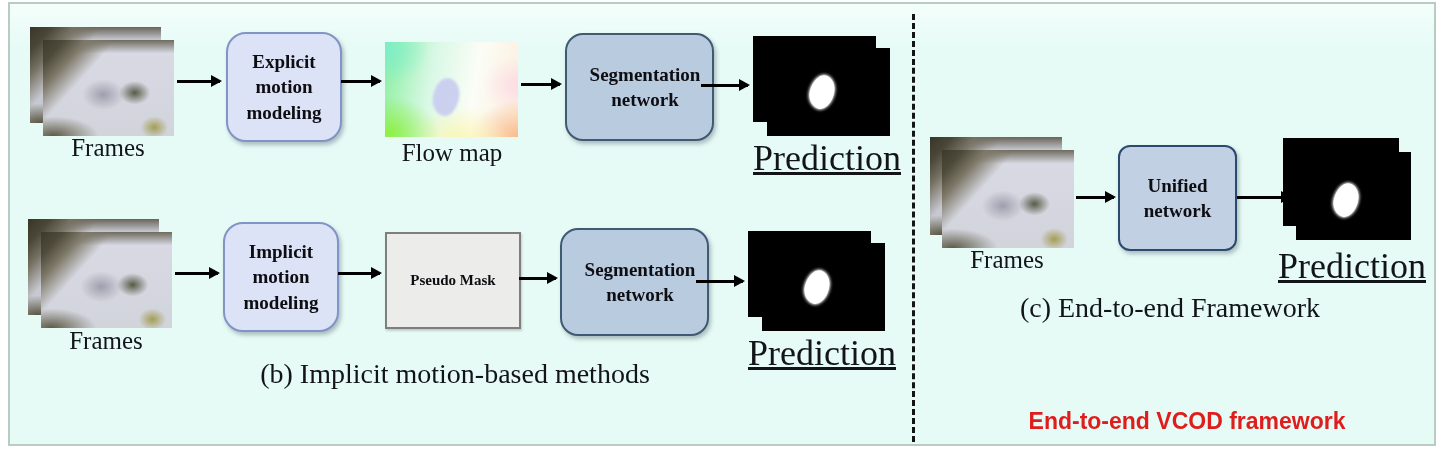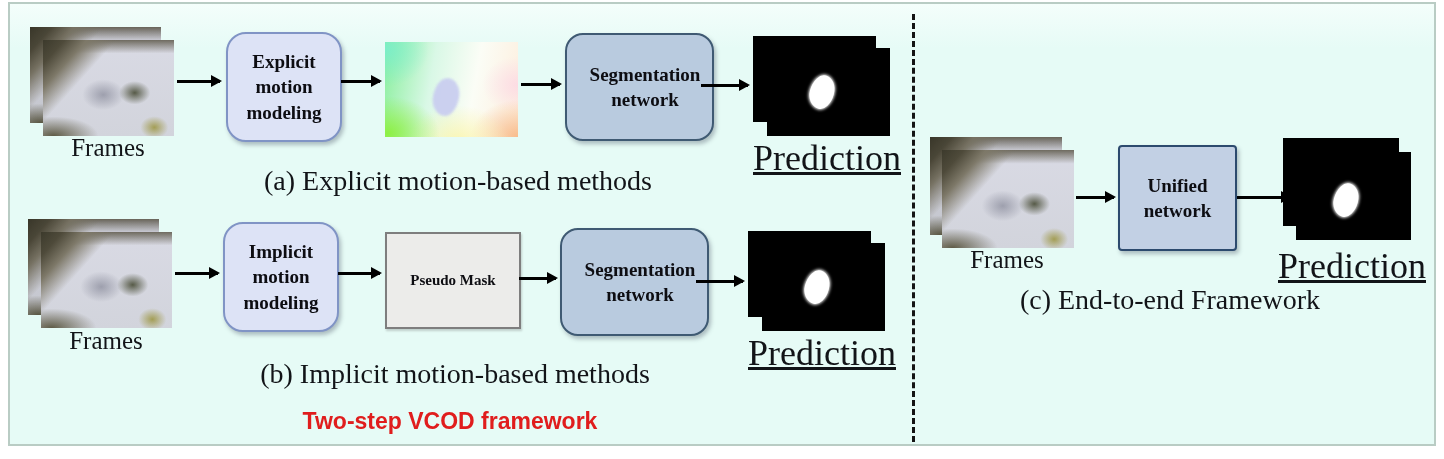--- a/index.html
+++ b/index.html
@@ -55,21 +55,21 @@
   
   .box {
     position:absolute; display:flex; align-items:center; justify-content:center;
     text-align:center; font-weight:bold; color:#0d0d12;
     font-size:19px; line-height:1.32;
     box-shadow:2px 3px 4px rgba(60,70,90,0.35);
   }
   .box span { white-space:pre-line; }
   .box.motion  { background:var(--motion-box-fill,#dde3f6);  border:2px solid var(--motion-box-border,#8094c5);  border-radius:20px; }
   .box.seg     { background:var(--seg-box-fill,#b9cbdf);     border:2px solid var(--seg-box-border,#3f5a73);     border-radius:18px;padding-left:11px; }
-  .box.unified { background:var(--unified-box-fill,#c2d0e4); border:2px solid var(--unified-box-border,#2c4a6e); border-radius:4px; }
+  .box.unified { background:var(--unified-box-fill,#c2d0e4); border:2px solid var(--unified-box-border,#2c4a6e); border-radius:12px; }
   .box.mask    { background:var(--mask-box-fill,#ececea);    border:2px solid var(--mask-box-border,#7e7e7e);    border-radius:0;
                  font-size:15px; box-shadow:1px 2px 2px rgba(80,80,80,0.25);text-align:right; }
   
   .arrow { position:absolute; height:0; border-top:3px solid var(--arrow,#000); }
   .arrow::after {
     content:""; position:absolute; right:-2px; top:-8px; width:0; height:0;
     border-left:11px solid var(--arrow,#000);
     border-top:6.5px solid transparent; border-bottom:6.5px solid transparent;
   }
   
@@ -99,37 +99,37 @@
     <span>Explicit
 motion
 modeling</span>
   </div>
 
   <div class="arrow" style="left:341px;top:80px;width:39px"></div>
 
   <div class="flowmap">
     <div class="flowblob"></div>
   </div>
+  <div class="lbl" style="left:452px;top:139px">Flow map</div>
 
   <div class="arrow" style="left:521px;top:83px;width:39px"></div>
 
   <div class="box seg" style="left:565px;top:33px;width:134px;height:104px">
     <span>Segmentation
 network</span>
   </div>
 
   <div class="arrow" style="left:701px;top:84px;width:47px"></div>
 
   <div class="pred" style="left:753px;top:36px;width:123px;height:86px"></div>
   <div class="pred" style="left:767px;top:48px;width:123px;height:88px">
     <div class="blob"></div>
   </div>
   <div class="lbl big" style="left:827px;top:137px">Prediction</div>
 
-  <div class="caption" style="left:458px;top:165px">(a) Explicit motion-based methods</div>
 
   <div class="frames back" style="left:28px;top:219px"></div>
   <div class="frames" style="left:41px;top:232px"></div>
   <div class="lbl" style="left:106px;top:327px">Frames</div>
 
   <div class="arrow" style="left:175px;top:272px;width:43px"></div>
 
   <div class="box motion" style="left:223px;top:222px;width:112px;height:106px">
     <span>Implicit
 motion
@@ -152,36 +152,36 @@
   <div class="arrow" style="left:696px;top:280px;width:47px"></div>
 
   <div class="pred" style="left:748px;top:231px;width:123px;height:86px"></div>
   <div class="pred" style="left:762px;top:243px;width:123px;height:88px">
     <div class="blob"></div>
   </div>
   <div class="lbl big" style="left:822px;top:332px">Prediction</div>
 
   <div class="caption" style="left:455px;top:358px">(b) Implicit motion-based methods</div>
 
-  <div class="footer" style="left:450px;top:408px">Two-step VCOD framework</div>
 
   <div class="frames back" style="left:930px;top:137px;width:132px;height:98px"></div>
   <div class="frames" style="left:942px;top:150px;width:132px;height:98px"></div>
   <div class="lbl" style="left:1007px;top:246px">Frames</div>
 
   <div class="arrow" style="left:1076px;top:196px;width:38px"></div>
 
   <div class="box unified" style="left:1118px;top:145px;width:115px;height:102px">
     <span>Unified
 network</span>
   </div>
 
   <div class="arrow" style="left:1237px;top:196px;width:53px"></div>
 
   <div class="pred" style="left:1283px;top:138px;width:116px;height:88px"></div>
   <div class="pred" style="left:1296px;top:152px;width:115px;height:88px">
     <div class="blob" style="left:38px;top:31px"></div>
   </div>
   <div class="lbl big" style="left:1352px;top:245px">Prediction</div>
 
-  <div class="caption" style="left:1170px;top:284px">(c) End-to-end Framework</div>
+  <div class="caption" style="left:1170px;top:292px">(c) End-to-end Framework</div>
 
+  <div class="footer" style="left:1187px;top:408px">End-to-end VCOD framework</div>
 </div>
 
 </body></html>

